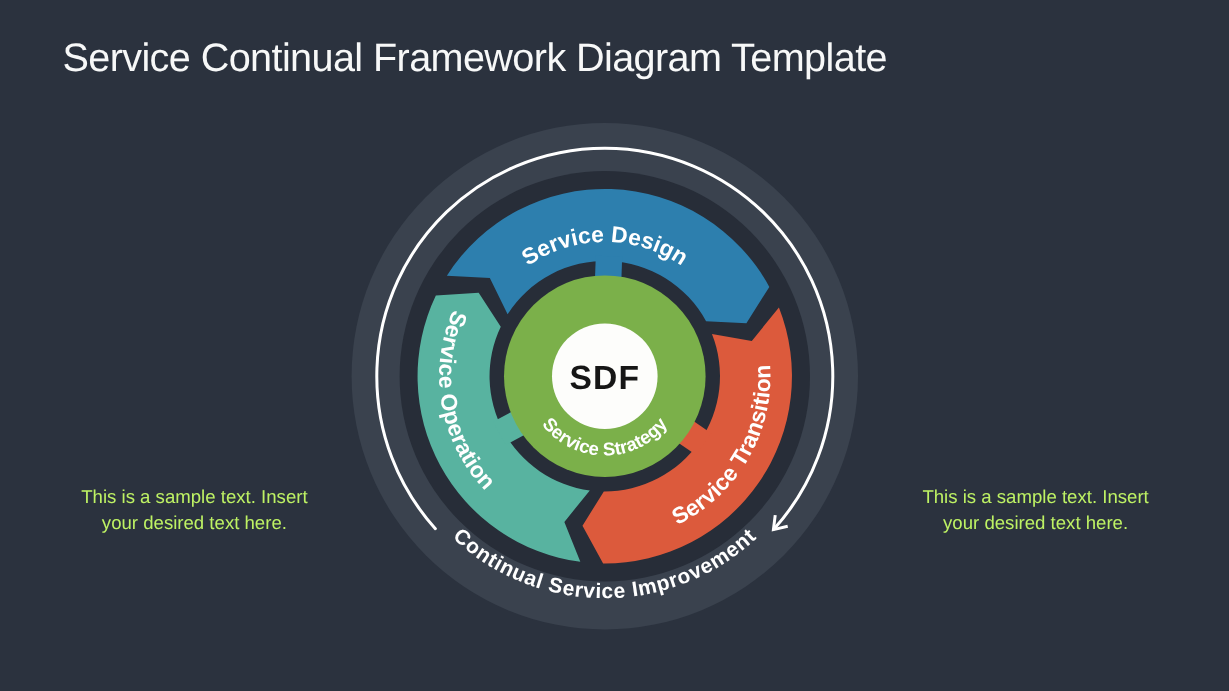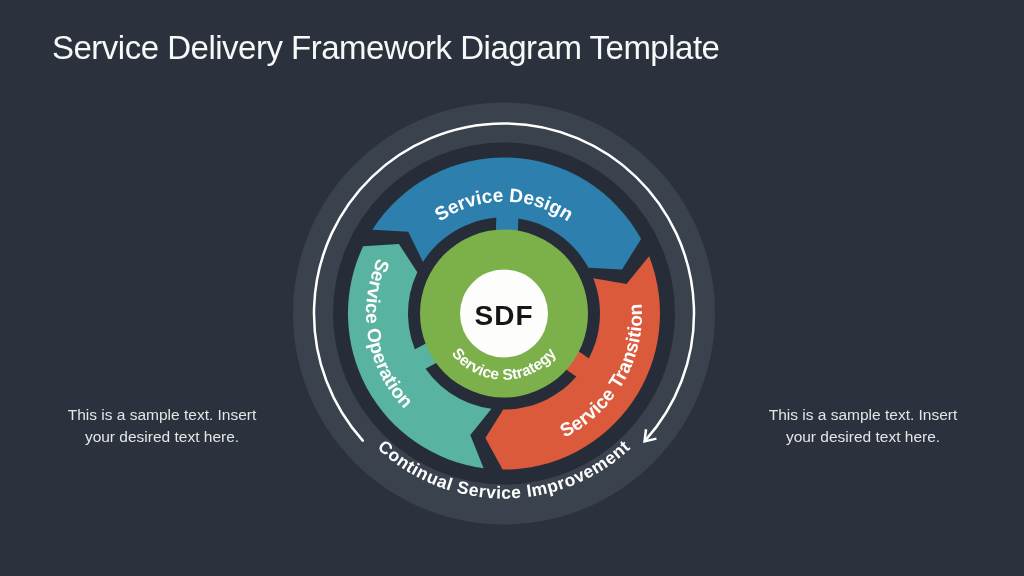--- a/index.html
+++ b/index.html
@@ -9,34 +9,34 @@
     background:#2b323e;
   }
   .slide-title{
     position:absolute;left:52px;top:29px;width:900px;
     font-size:33px;font-weight:400;letter-spacing:-0.5px;
     color:#f7f8f8;
   }
   .side-note{
     position:absolute;top:404px;width:200px;
     font-size:15.5px;line-height:22px;text-align:center;
-    color:#e5e5e5;
+    color:#bef264;
   }
   .side-note.left{left:62px;}
   .side-note.right{left:763px;}
   .diagram-svg{position:absolute;left:0;top:0;}
   .seg-label{font-size:19px;font-weight:700;}
   .hub-label{font-size:15.5px;font-weight:700;}
   .ring-label{font-size:17.5px;font-weight:700;letter-spacing:0.6px;}
   .center-label{font-size:28px;font-weight:700;letter-spacing:1px;}
 </style>
 </head>
 <body style="background: rgb(43, 50, 62);">
 
-<div class="slide-title">Service Delivery Framework Diagram Template</div>
+<div class="slide-title">Service Continual Framework Diagram Template</div>
 
 <svg class="diagram-svg" width="1024" height="576" viewBox="0 0 1024 576">
   <defs>
     <marker id="arrowhead" markerUnits="userSpaceOnUse" markerWidth="26" markerHeight="26" viewBox="-13 -13 26 26" refX="0" refY="0" orient="auto">
       <path d="M-9,-7 L1,0 L-9,7" fill="none" stroke-width="2.5" stroke="#ffffff"></path>
     </marker>
   </defs>
 
   <circle cx="504" cy="313.5" r="211" fill="#3a424e"></circle>
 

